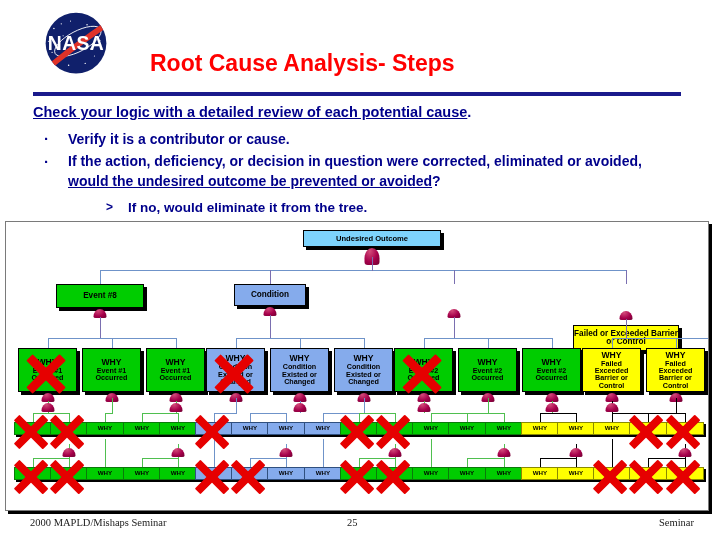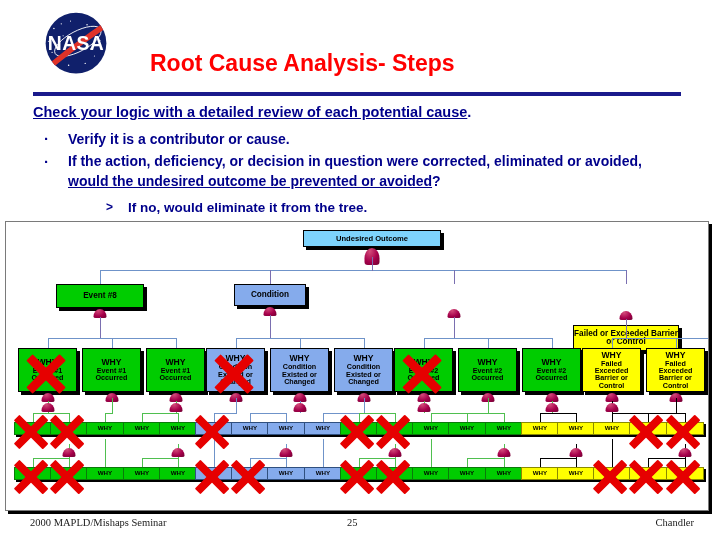--- a/index.html
+++ b/index.html
@@ -603,14 +603,14 @@
         </div>
         <div class="xm" style="left: 657px; top: 234.5px; width: 40px; height: 40px;">
           <span class="a" style="width: 40.8px; height: 8px; margin-left: 0px;"></span>
           <span class="b" style="width: 40.8px; height: 8px; margin-left: 0px;"></span>
         </div>
       </div>
   </div>
 
   <div class="foot" id="foot-left">2000 MAPLD/Mishaps Seminar</div>
   <div class="foot" id="foot-mid">25</div>
-  <div class="foot" id="foot-right">Chandler</div>
+  <div class="foot" id="foot-right">Seminar</div>
 </div>
 
 </body></html>

